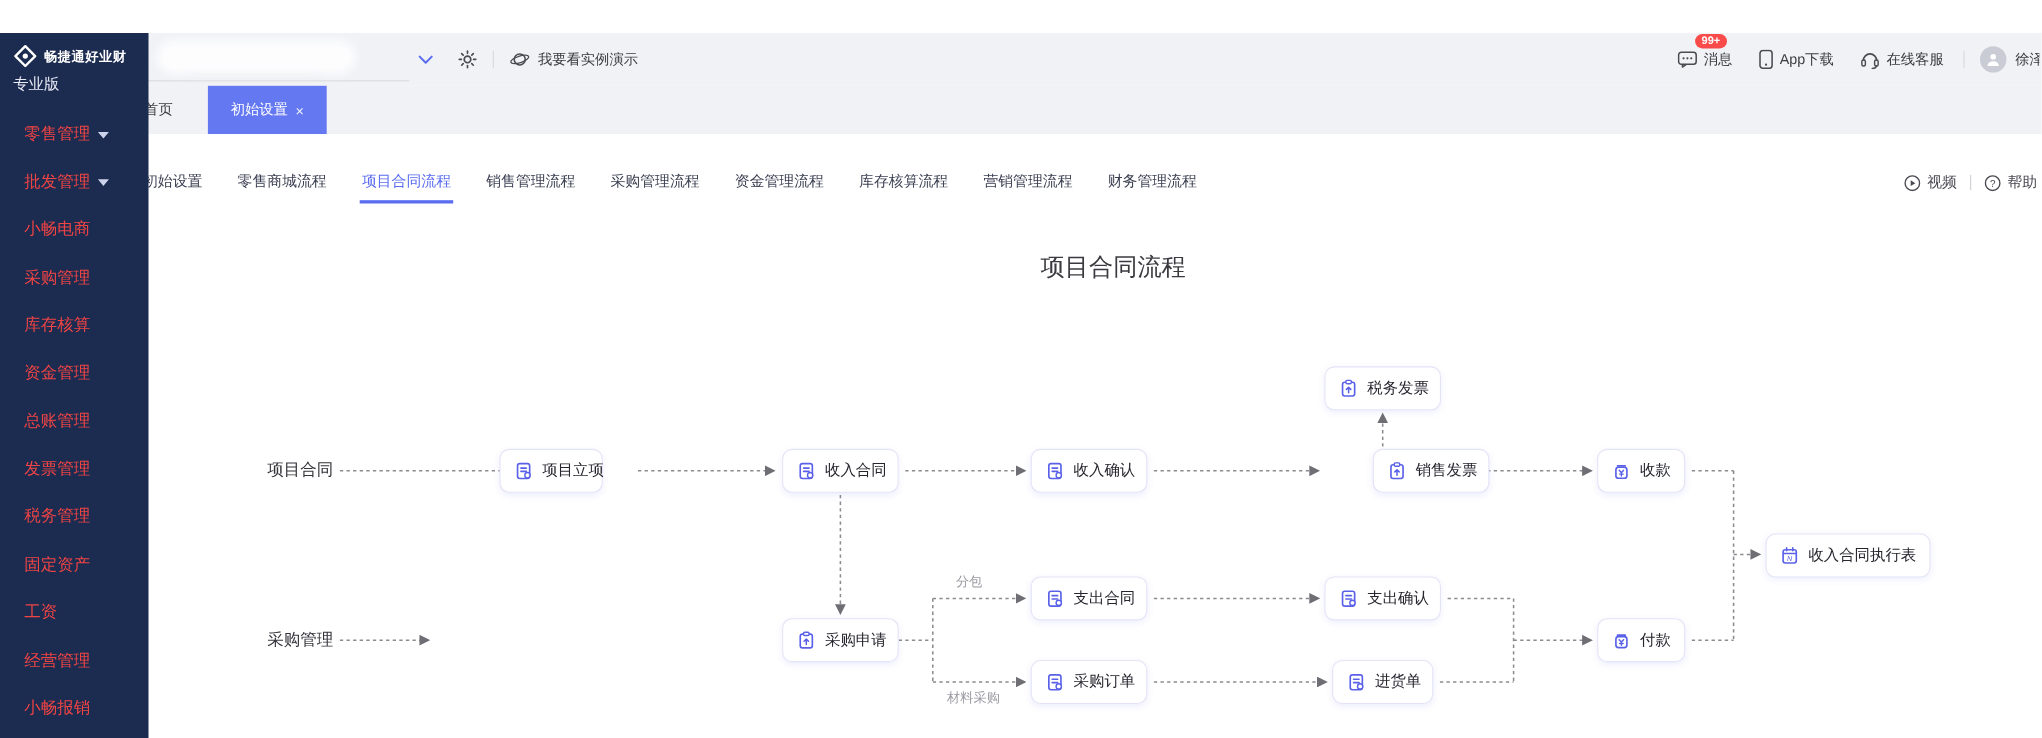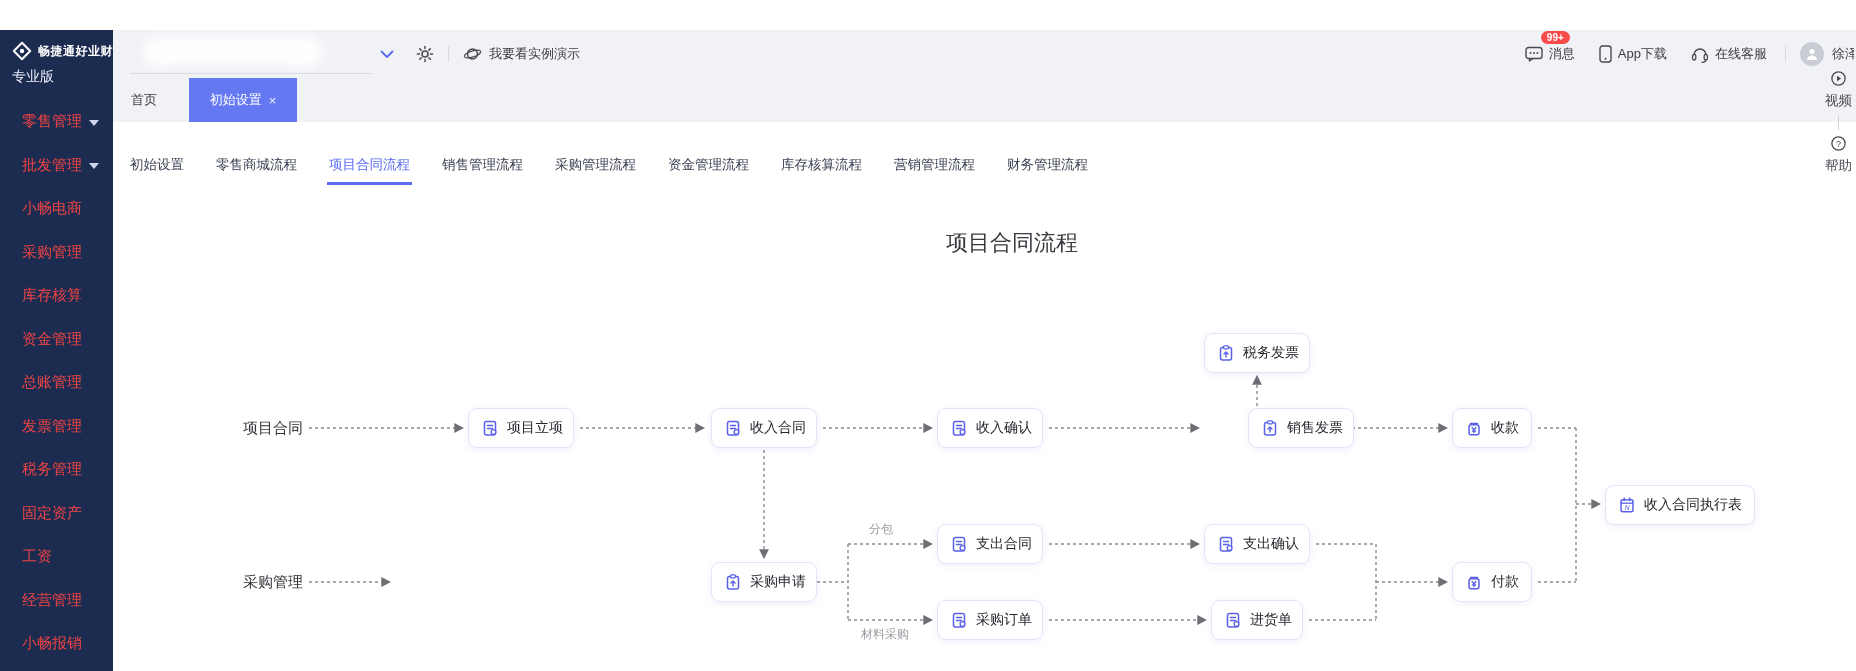--- a/index.html
+++ b/index.html
@@ -5,21 +5,21 @@
   :root{
     --navy:#1c2b50; --accent:#5a6cf0; --tabblue:#6478f2; --icon:#5a61e8;
     --headerbg:#f0f2f5; --line:#8b8b91; --text:#333; --red:#fa4b4b;
   }
   *{margin:0;padding:0;box-sizing:border-box;}
   html,body{width:1856px;height:671px;overflow:hidden;background:#fff;
     font-family:"Liberation Sans","DejaVu Sans",sans-serif;color:var(--text);}
   .app{position:absolute;left:0;top:30px;width:1856px;height:641px;}
 
   
-  .sidebar{position:absolute;left:0;top:0;width:113px;height:641px;background:var(--navy);z-index:5;}
+  .sidebar{position:absolute;left:0;top:0;width:135px;height:641px;background:var(--navy);z-index:5;}
   .brand{display:flex;align-items:center;gap:6px;padding:10px 0 0 12px;}
   .brand-name{color:#fff;font-size:12px;font-weight:bold;letter-spacing:.5px;white-space:nowrap;}
   .edition{color:#e8ebf5;font-size:14px;padding:6px 0 0 12px;}
   .menu{margin-top:14px;}
   .mitem{height:43.5px;display:flex;align-items:center;gap:7px;padding-left:22px;
     color:#ef4444;font-size:15px;cursor:pointer;white-space:nowrap;}
   .caret{width:0;height:0;border-left:5px solid transparent;border-right:5px solid transparent;
     border-top:6px solid #cdd3ea;margin-top:2px;}
 
   
@@ -47,21 +47,21 @@
   .tab.home{margin-left:4px;}
   .tab.active{background:var(--tabblue);color:#fff;margin-left:18px;width:108px;justify-content:center;gap:7px;}
   .tab .x{font-size:13px;line-height:1;opacity:.9;cursor:pointer;}
 
   
   .content{position:absolute;left:113px;top:92px;width:1743px;height:549px;background:#fff;}
   .navrow{position:relative;z-index:4;height:63px;display:flex;align-items:flex-end;gap:28px;
     padding:0 0 8px 15px;font-size:13.5px;background:#fff;}
   .nitem{color:#3a3f51;cursor:pointer;padding:0 2px 8px;margin-bottom:-8px;border-bottom:3px solid transparent;}
   .nitem.active{color:var(--accent);border-bottom-color:var(--accent);}
-  .navright{margin-left:auto;display:flex;align-items:center;gap:6px;color:#4a4a52;padding:0 4px 2px 0;flex-direction:column;}
+  .navright{margin-left:auto;display:flex;align-items:center;gap:6px;color:#4a4a52;padding:0 4px 2px 0;}
   .navright .sep{width:1px;height:14px;background:#cfcfd6;margin:0 6px;}
 
   
   .flow{position:absolute;left:0;top:0;width:1743px;height:549px;}
   .ftitle{position:absolute;left:0;top:106px;width:1798px;text-align:center;font-size:22px;
     font-weight:500;color:#3a3a40;}
   .wires{position:absolute;left:0;top:0;}
   .rowlabel{position:absolute;font-size:15px;color:#33333a;font-weight:500;height:20px;line-height:20px;text-align:center;}
   .blabel{position:absolute;font-size:12px;color:#9a9aa2;}
   .node{position:absolute;height:40px;background:#fff;border:1px solid #e4e4f7;border-radius:9px;
@@ -300,21 +300,21 @@
           <path d="M1425,460 H1463"></path>
           <path d="M1463,382 H1486" marker-end="url(#ar)"></path>
         </g>
       </svg>
 
       <div class="rowlabel" style="left:130px;top:296px;">项目合同</div>
       <div class="rowlabel" style="left:130px;top:450px;">采购管理</div>
       <div class="blabel" style="left:756px;top:399px;">分包</div>
       <div class="blabel" style="left:748px;top:504px;">材料采购</div>
 
-      <div class="node" style="left:355px;top:286px;width:106px;">
+      <div class="node" style="left:341px;top:286px;width:94px;">
         <svg width="18" height="18">
             <use href="#i-doc"></use>
           </svg>
         <span>项目立项</span>
       </div>
       <div class="node" style="left:598px;top:286px;width:106px;">
         <svg width="18" height="18">
             <use href="#i-doc"></use>
           </svg>
         <span>收入合同</span>

